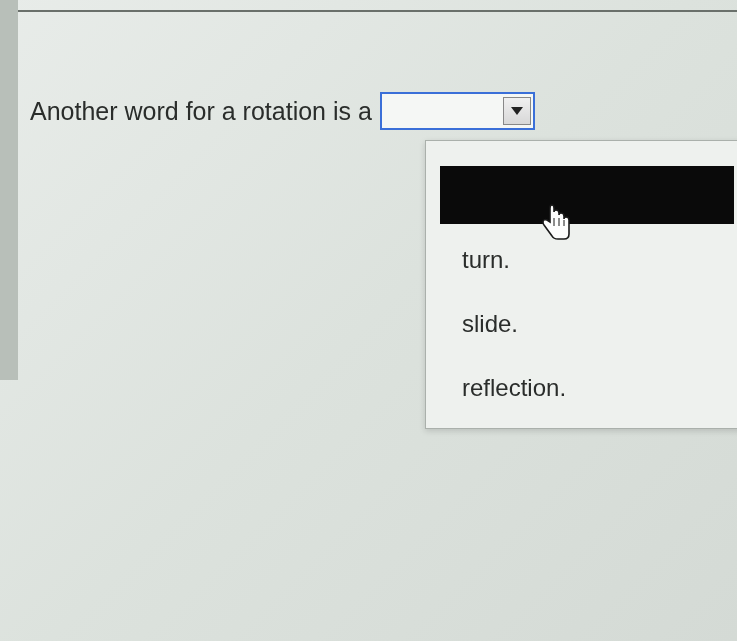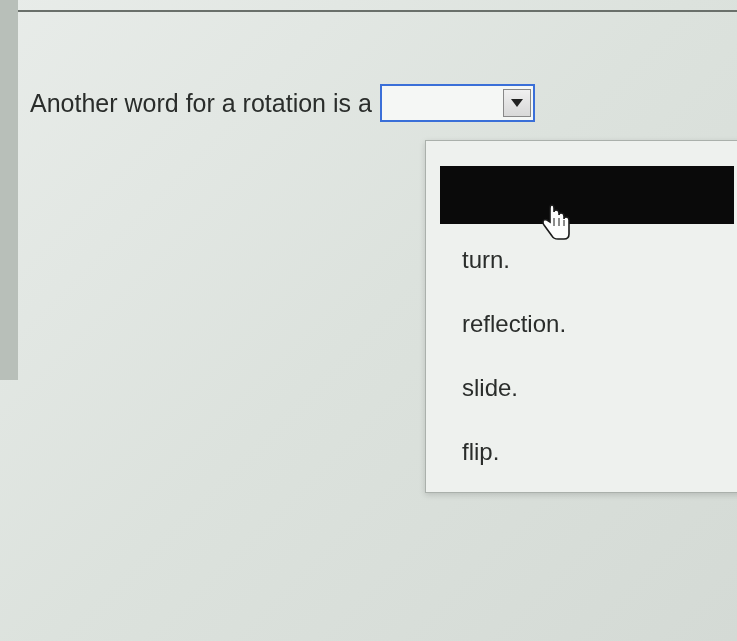--- a/index.html
+++ b/index.html
@@ -27,21 +27,21 @@
       position: absolute;
       left: 18px;
       right: 0;
       top: 10px;
       height: 2px;
       background: #6a706b;
     }
     .content {
       position: absolute;
       left: 30px;
-      top: 84px;
+      top: 92px;
       right: 0;
     }
     .question-row {
       display: flex;
       align-items: center;
       gap: 8px;
     }
     .question-text {
       font-size: 25px;
       color: #2a2d2b;
@@ -118,23 +118,22 @@
           <polygon points="1,1 13,1 7,9" fill="#222"></polygon>
         </svg>
       </div>
     </div>
   </div>
 </div>
 
 <div class="dropdown">
   <div class="dropdown-option highlighted"></div>
   <div class="dropdown-option">turn.</div>
+  <div class="dropdown-option">slide.</div>
   <div class="dropdown-option">reflection.</div>
-  <div class="dropdown-option">slide.</div>
-  <div class="dropdown-option">flip.</div>
 </div>
 
 <div class="cursor-hand">
   <svg viewBox="0 0 32 36">
     <path d="M10 4 L10 18 L7 16 C5 15 3 16 3 18 C3 19 3 20 4 21 L12 32 C13 34 15 35 18 35 L24 35 C27 35 29 33 29 30 L29 16 C29 14 28 13 26 13 C25 13 24 14 24 15 L24 12 C24 10 23 9 21 9 C20 9 19 10 19 11 L19 9 C19 7 18 6 16 6 C15 6 14 7 14 8 L14 4 C14 2 13 1 12 1 C11 1 10 2 10 4 Z" fill="#fdfdfd" stroke="#1a1a1a" stroke-width="1.6"></path>
     <line x1="14" y1="14" x2="14" y2="22" stroke="#1a1a1a" stroke-width="1"></line>
     <line x1="19" y1="14" x2="19" y2="22" stroke="#1a1a1a" stroke-width="1"></line>
     <line x1="24" y1="16" x2="24" y2="22" stroke="#1a1a1a" stroke-width="1"></line>
   </svg>
 </div>

